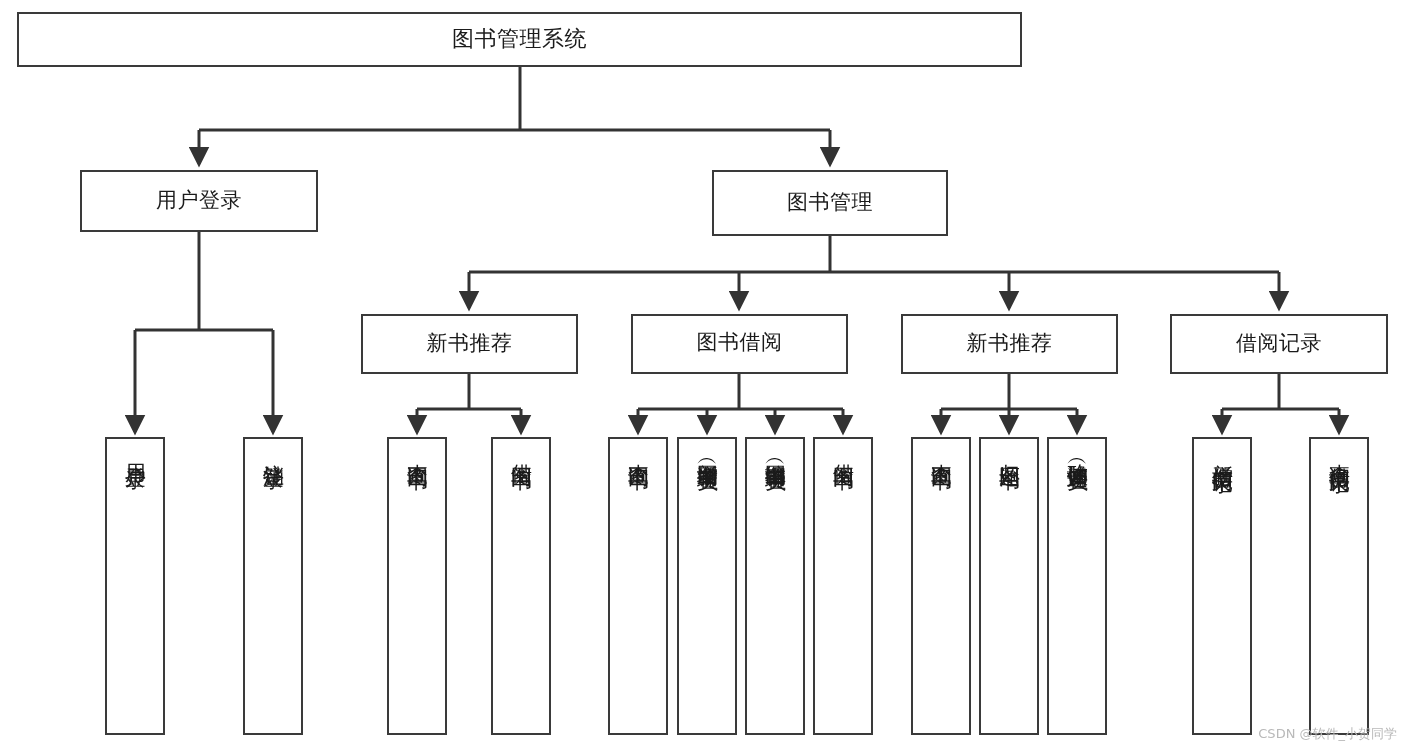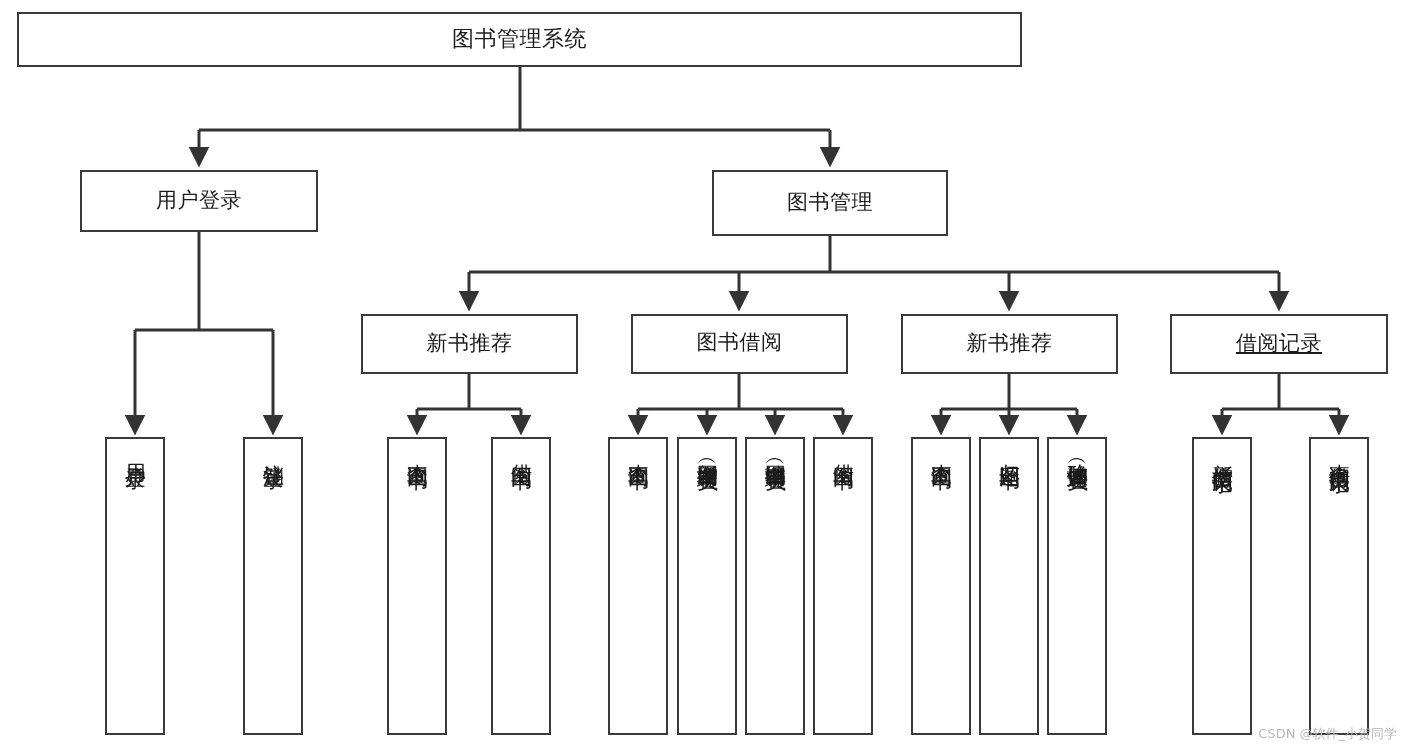--- a/index.html
+++ b/index.html
@@ -153,21 +153,21 @@
 
   <div class="node-box" style="left:361px; top:314px; width:217px; height:60px;">
     <span class="node-label-h">新书推荐</span>
   </div>
   <div class="node-box" style="left:631px; top:314px; width:217px; height:60px;font-family:Liberation Mono, monospace;">
     <span class="node-label-h">图书借阅</span>
   </div>
   <div class="node-box" style="left:901px; top:314px; width:217px; height:60px;">
     <span class="node-label-h">新书推荐</span>
   </div>
-  <div class="node-box" style="left:1170px; top:314px; width:218px; height:60px;text-decoration:underline;">
+  <div class="node-box" style="left:1170px; top:314px; width:218px; height:60px;">
     <span class="node-label-h">借阅记录</span>
   </div>
 
   <div class="node-box leaf" style="left:105px; top:437px; width:60px; height:298px;">
     <span class="node-label-v">用户登录</span>
   </div>
   <div class="node-box leaf" style="left:243px; top:437px; width:60px; height:298px;">
     <span class="node-label-v">注销登录</span>
   </div>
 

